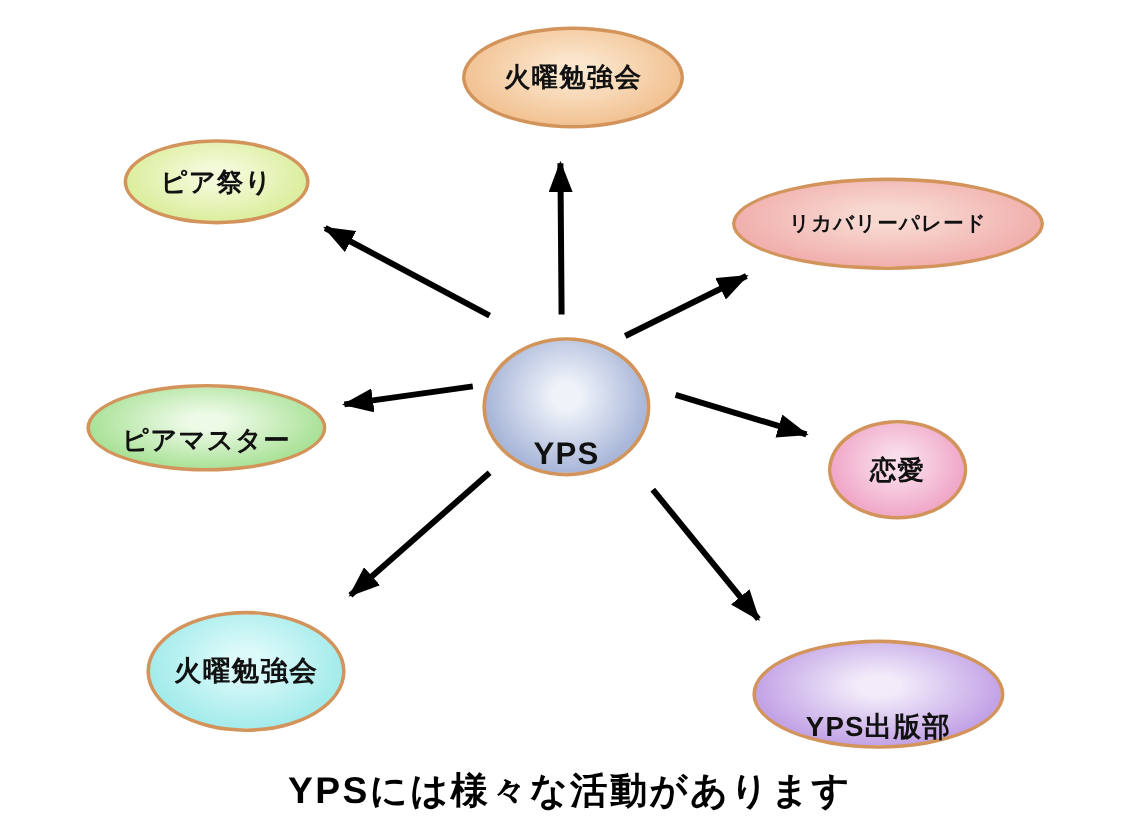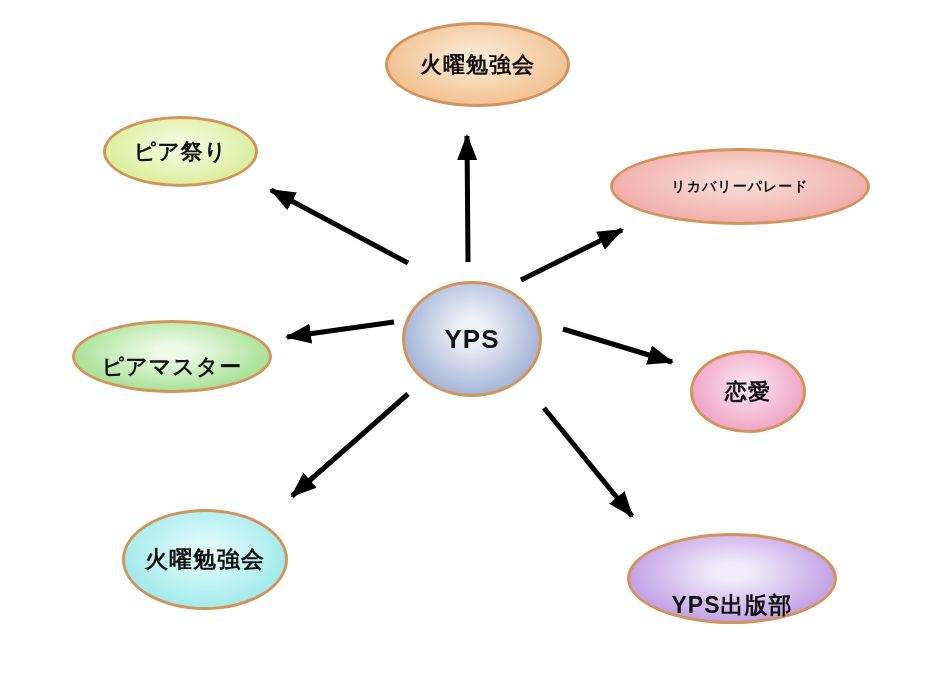--- a/index.html
+++ b/index.html
@@ -66,39 +66,40 @@
         <line x1="408" y1="263" x2="271" y2="190" stroke="#000000" stroke-width="5" marker-end="url(#ah)"></line>
         <line x1="521" y1="280" x2="622" y2="230" stroke="#000000" stroke-width="5" marker-end="url(#ah)"></line>
         <line x1="394" y1="322" x2="287" y2="337" stroke="#000000" stroke-width="5" marker-end="url(#ah)"></line>
         <line x1="563" y1="329" x2="672" y2="362" stroke="#000000" stroke-width="5" marker-end="url(#ah)"></line>
         <line x1="408" y1="394" x2="292" y2="496" stroke="#000000" stroke-width="5" marker-end="url(#ah)"></line>
         <line x1="544" y1="408" x2="632" y2="516" stroke="#000000" stroke-width="5" marker-end="url(#ah)"></line>
       </g>
   </svg>
 
   <div id="nodes">
-      <div class="node" style="left: 402px; top: 281px; width: 140px; height: 116px; border-color: rgb(211, 148, 92); background: radial-gradient(farthest-side at 50% 42%, rgb(238, 242, 249) 0%, rgb(238, 242, 249) 18%, rgb(168, 182, 216) 100%);">
+      <div class="node" style="left: 402px; top: 281px; width: 140px; height: 116px; border-color: rgb(211, 148, 92); background: radial-gradient(farthest-side at 50% 42%, rgb(238, 242, 249) 0%, rgb(238, 242, 249) 18%, rgb(168, 182, 216) 100%); align-items: flex-end;">
         <span class="node-label" style="font-size: 26px;">YPS</span>
       </div>
       <div class="node" style="left: 385px; top: 22px; width: 185px; height: 85px; border-color: rgb(211, 148, 92); background: radial-gradient(farthest-side at 50% 42%, rgb(251, 230, 205) 0%, rgb(251, 230, 205) 18%, rgb(242, 195, 148) 100%);">
         <span class="node-label" style="font-size: 22px;">火曜勉強会</span>
       </div>
       <div class="node" style="left: 103px; top: 116px; width: 155px; height: 71px; border-color: rgb(211, 148, 92); background: radial-gradient(farthest-side at 50% 42%, rgb(244, 250, 218) 0%, rgb(244, 250, 218) 18%, rgb(220, 238, 159) 100%);">
         <span class="node-label" style="font-size: 22px;">ピア祭り</span>
       </div>
       <div class="node" style="left: 610px; top: 148px; width: 260px; height: 77px; border-color: rgb(211, 148, 92); background: radial-gradient(farthest-side at 50% 42%, rgb(248, 217, 210) 0%, rgb(248, 217, 210) 18%, rgb(241, 176, 173) 100%);">
-        <span class="node-label" style="font-size: 14px;">リカバリーパレード</span>
+        <span class="node-label" style="font-size: 17px;">リカバリーパレード</span>
       </div>
       <div class="node" style="left: 72px; top: 320px; width: 200px; height: 73px; border-color: rgb(211, 148, 92); background: radial-gradient(farthest-side at 50% 42%, rgb(236, 250, 230) 0%, rgb(236, 250, 230) 18%, rgb(171, 226, 153) 100%);">
         <span class="node-label" style="font-size: 22px; margin-top: 20px;">ピアマスター</span>
       </div>
       <div class="node" style="left: 690px; top: 350px; width: 116px; height: 83px; border-color: rgb(211, 148, 92); background: radial-gradient(farthest-side at 50% 42%, rgb(249, 220, 234) 0%, rgb(249, 220, 234) 18%, rgb(240, 168, 200) 100%);">
         <span class="node-label" style="font-size: 22px; font-family: Liberation Serif, serif;">恋愛</span>
       </div>
       <div class="node" style="left: 122px; top: 509px; width: 166px; height: 101px; border-color: rgb(211, 148, 92); background: radial-gradient(farthest-side at 50% 42%, rgb(221, 250, 250) 0%, rgb(221, 250, 250) 18%, rgb(164, 235, 235) 100%);">
         <span class="node-label" style="font-size: 23px;">火曜勉強会</span>
       </div>
       <div class="node" style="left: 627px; top: 533px; width: 210px; height: 91px; border-color: rgb(211, 148, 92); background: radial-gradient(farthest-side at 50% 42%, rgb(241, 235, 250) 0%, rgb(241, 235, 250) 18%, rgb(195, 163, 230) 100%); align-items: flex-end;">
         <span class="node-label" style="font-size: 23px;">YPS出版部</span>
       </div>
     </div>
 
+  <div class="caption">YPSには様々な活動があります</div>
 </div>
 
 </body></html>

